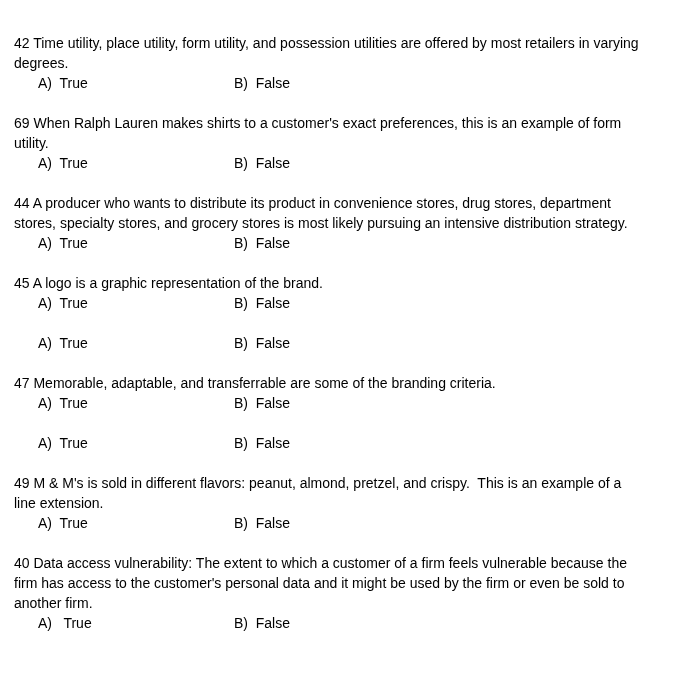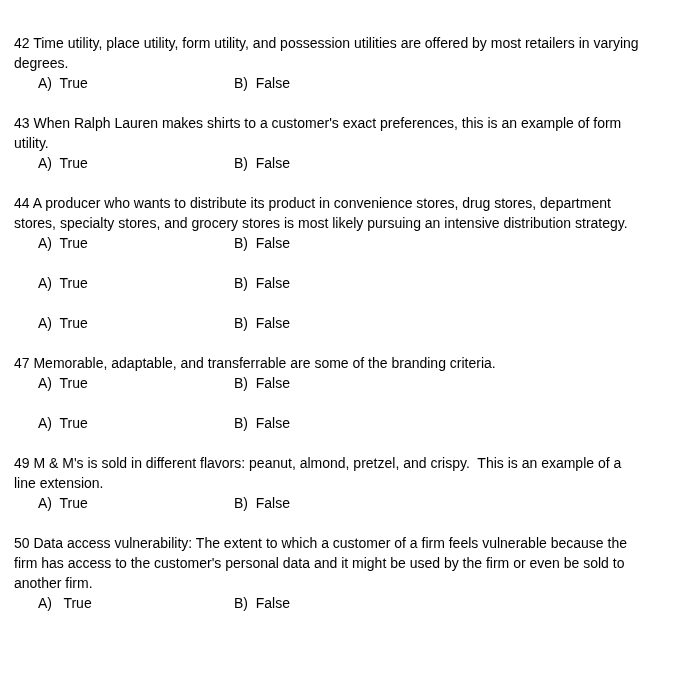--- a/index.html
+++ b/index.html
@@ -59,38 +59,39 @@
   <section class="question">
     <p class="q-text">42 Time utility, place utility, form utility, and possession utilities are offered by most retailers in varying
 degrees.</p>
     <div class="options">
       <span class="opt-a">A)  True</span>
       <span class="opt-b">B)  False</span>
     </div>
   </section>
 
   <section class="question">
-    <p class="q-text">43 When Ralph Lauren makes shirts to a customer's exact preferences, this is an example of form
+    <p class="q-text">69 When Ralph Lauren makes shirts to a customer's exact preferences, this is an example of form
 utility.</p>
     <div class="options">
       <span class="opt-a">A)  True</span>
       <span class="opt-b">B)  False</span>
     </div>
   </section>
 
   <section class="question">
     <p class="q-text">44 A producer who wants to distribute its product in convenience stores, drug stores, department
 stores, specialty stores, and grocery stores is most likely pursuing an intensive distribution strategy.</p>
     <div class="options">
       <span class="opt-a">A)  True</span>
       <span class="opt-b">B)  False</span>
     </div>
   </section>
 
   <section class="question">
+    <p class="q-text">45 A logo is a graphic representation of the brand.</p>
     <div class="options">
       <span class="opt-a">A)  True</span>
       <span class="opt-b">B)  False</span>
     </div>
   </section>
 
   <section class="question small">
     <div class="options">
       <span class="opt-a">A)  True</span>
       <span class="opt-b">B)  False</span>
@@ -115,21 +116,21 @@
   <section class="question">
     <p class="q-text">49 M &amp; M's is sold in different flavors: peanut, almond, pretzel, and crispy.  This is an example of a
 line extension.</p>
     <div class="options">
       <span class="opt-a">A)  True</span>
       <span class="opt-b">B)  False</span>
     </div>
   </section>
 
   <section class="question">
-    <p class="q-text">50 Data access vulnerability: The extent to which a customer of a firm feels vulnerable because the
+    <p class="q-text">40 Data access vulnerability: The extent to which a customer of a firm feels vulnerable because the
 firm has access to the customer's personal data and it might be used by the firm or even be sold to
 another firm.</p>
     <div class="options">
       <span class="opt-a">A)   True</span>
       <span class="opt-b">B)  False</span>
     </div>
   </section>
 
 </div>
 

